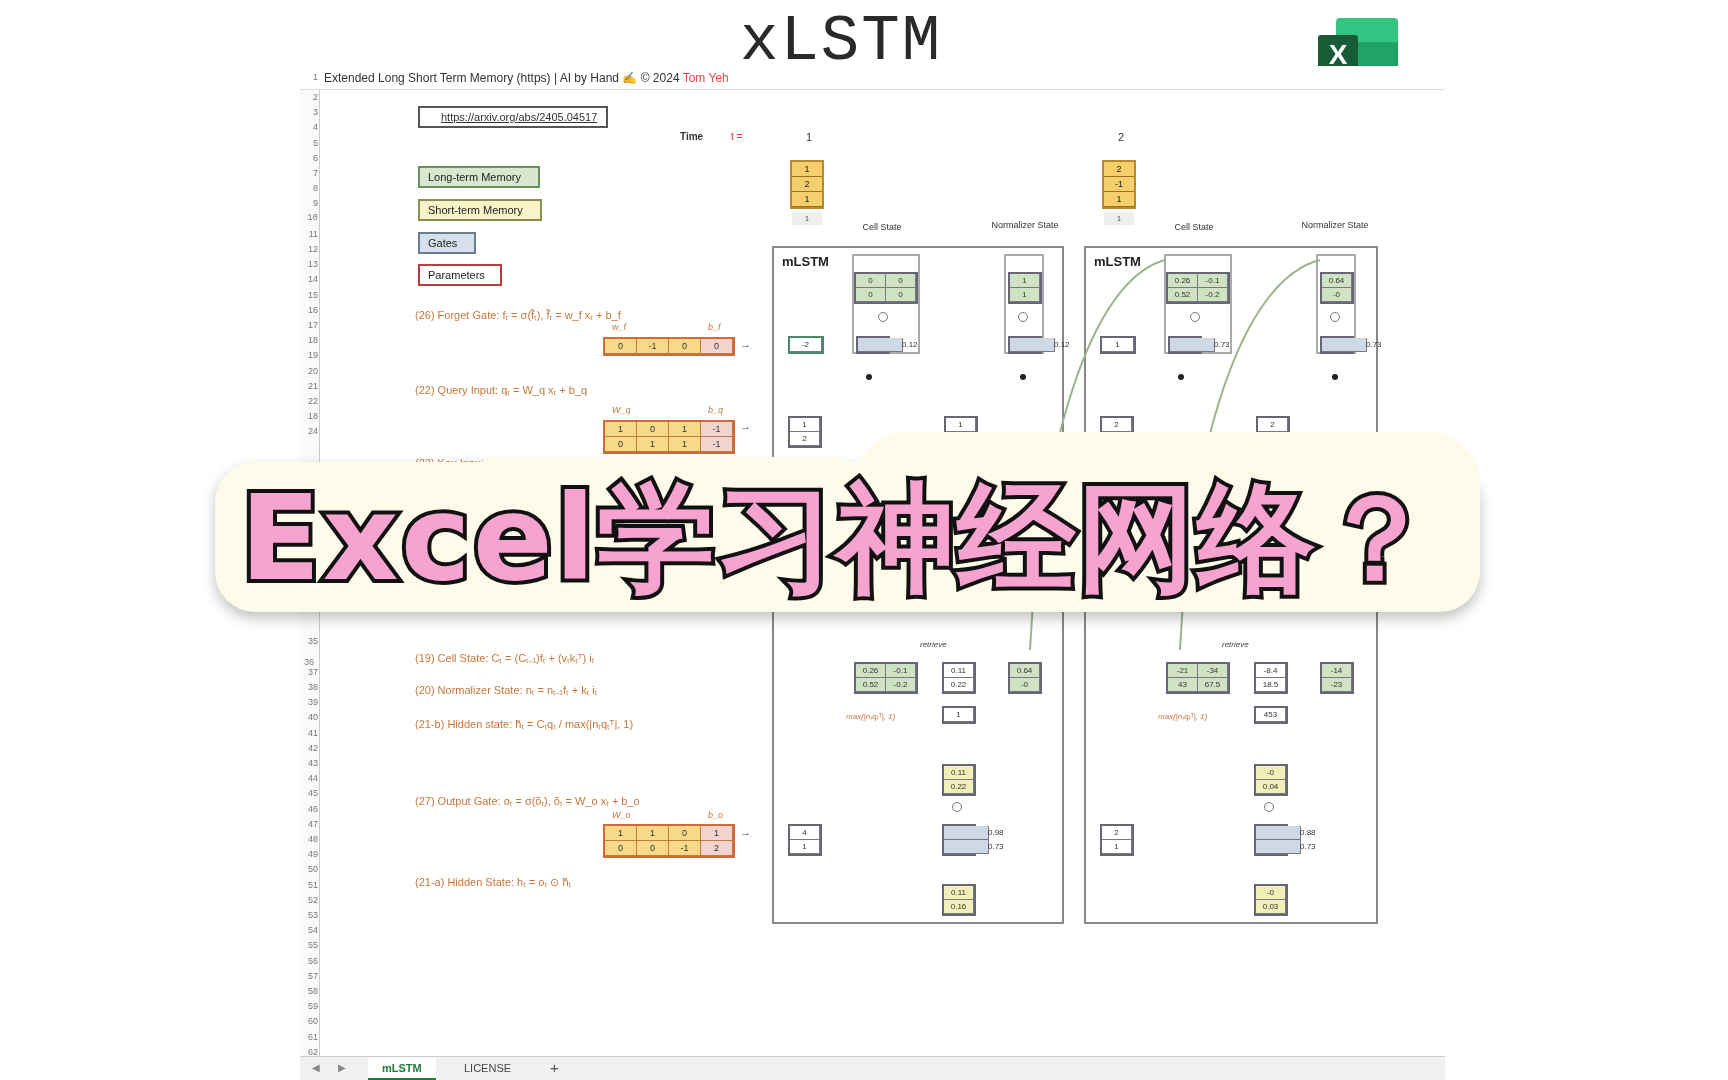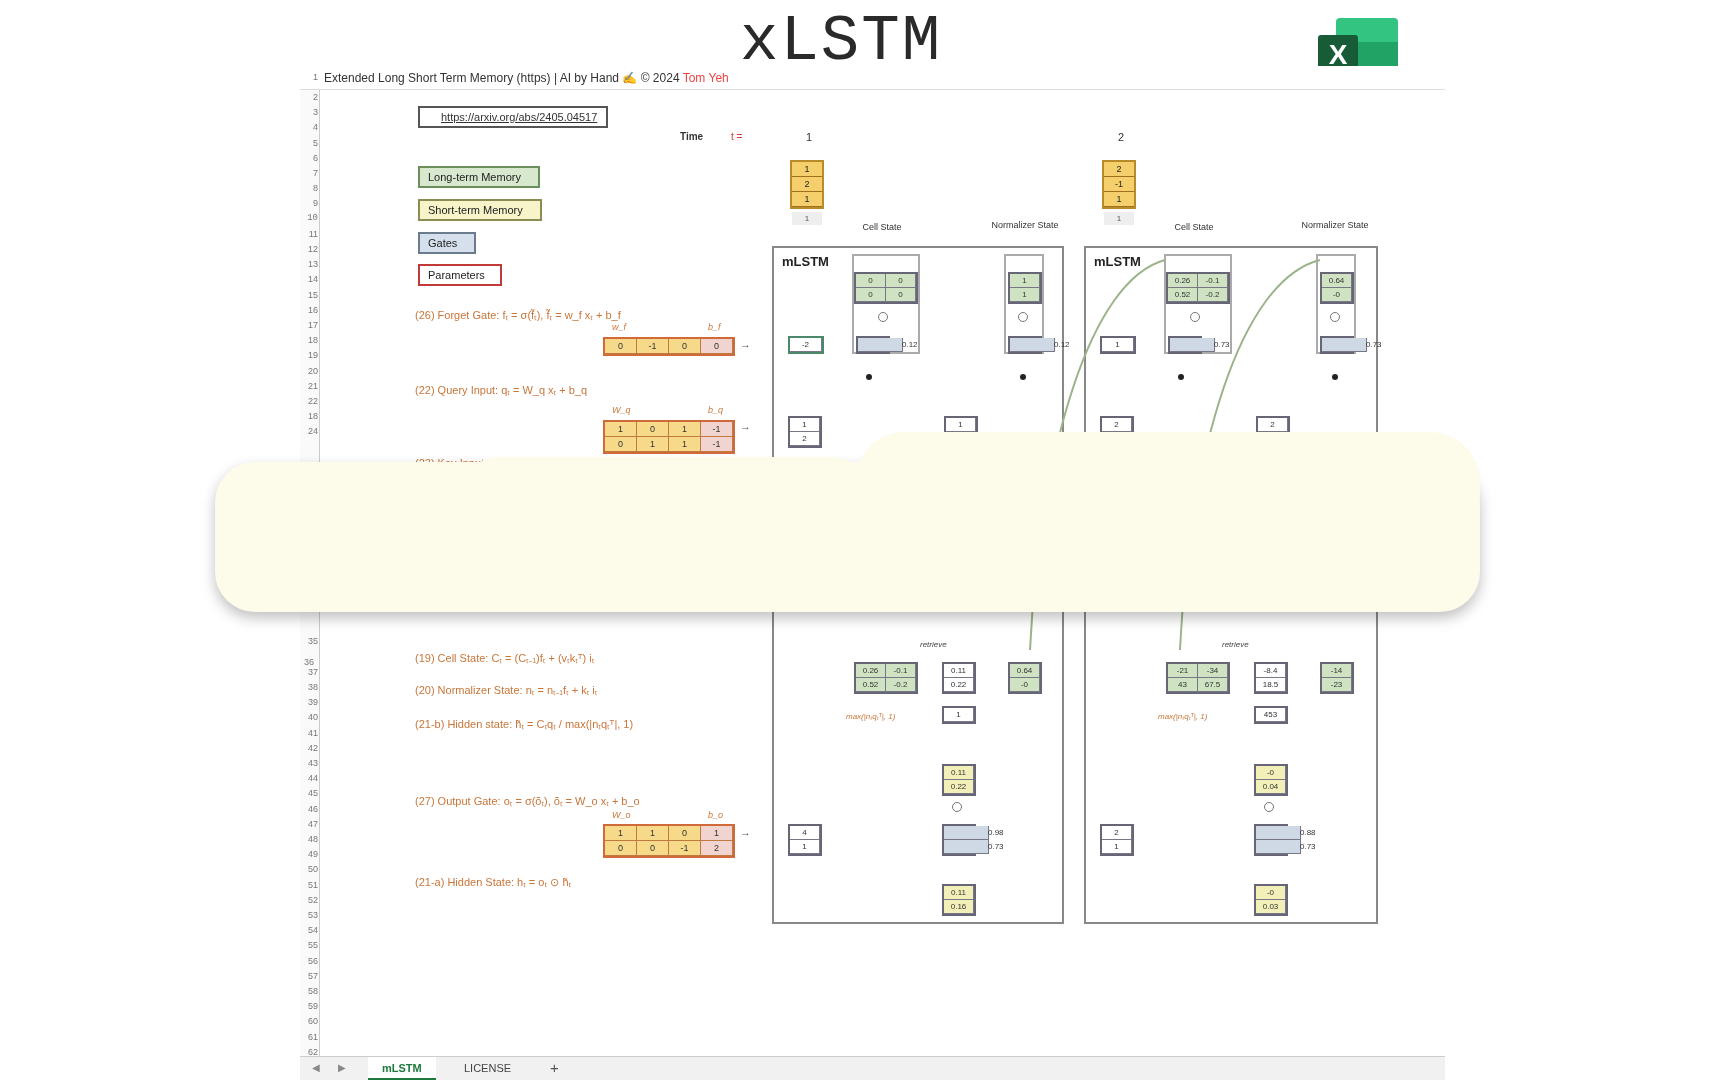--- a/index.html
+++ b/index.html
@@ -378,20 +378,21 @@
 
 <svg class="curve" style="left:1000px;top:250px" width="340" height="420">
   <path d="M30 400 C 40 200, 90 30, 165 10" stroke="#9bb38a" stroke-width="2" fill="none"></path>
   <path d="M180 400 C 190 200, 240 30, 320 10" stroke="#9bb38a" stroke-width="2" fill="none"></path>
 </svg>
 
 <div class="banner">
   <div class="banner-bg"></div>
   <div class="banner-bg3"></div>
   <div class="banner-bg2"></div>
+  <div class="banner-text">Excel学习神经网络？</div>
 </div>
 
 <div class="tabbar">
   <span class="tab-nav" style="left:12px">◀</span>
   <span class="tab-nav" style="left:38px">▶</span>
   <div class="tab active" style="left:68px">mLSTM</div>
   <div class="tab" style="left:150px">LICENSE</div>
   <span class="tab-add">+</span>
 </div>
 

